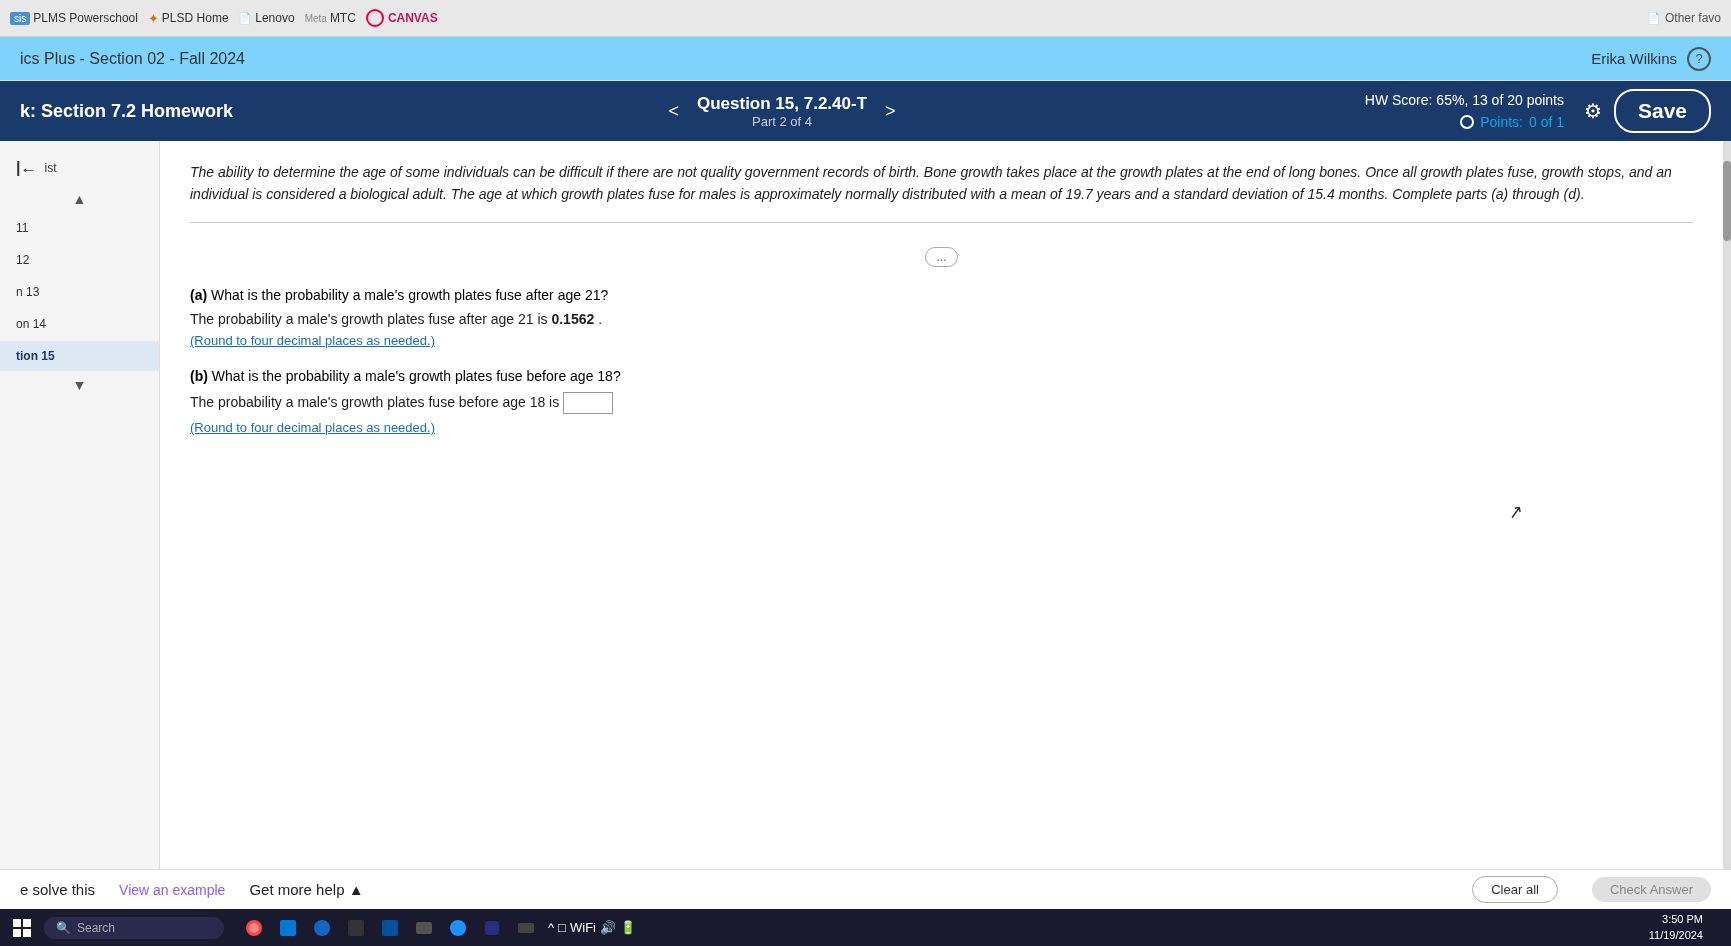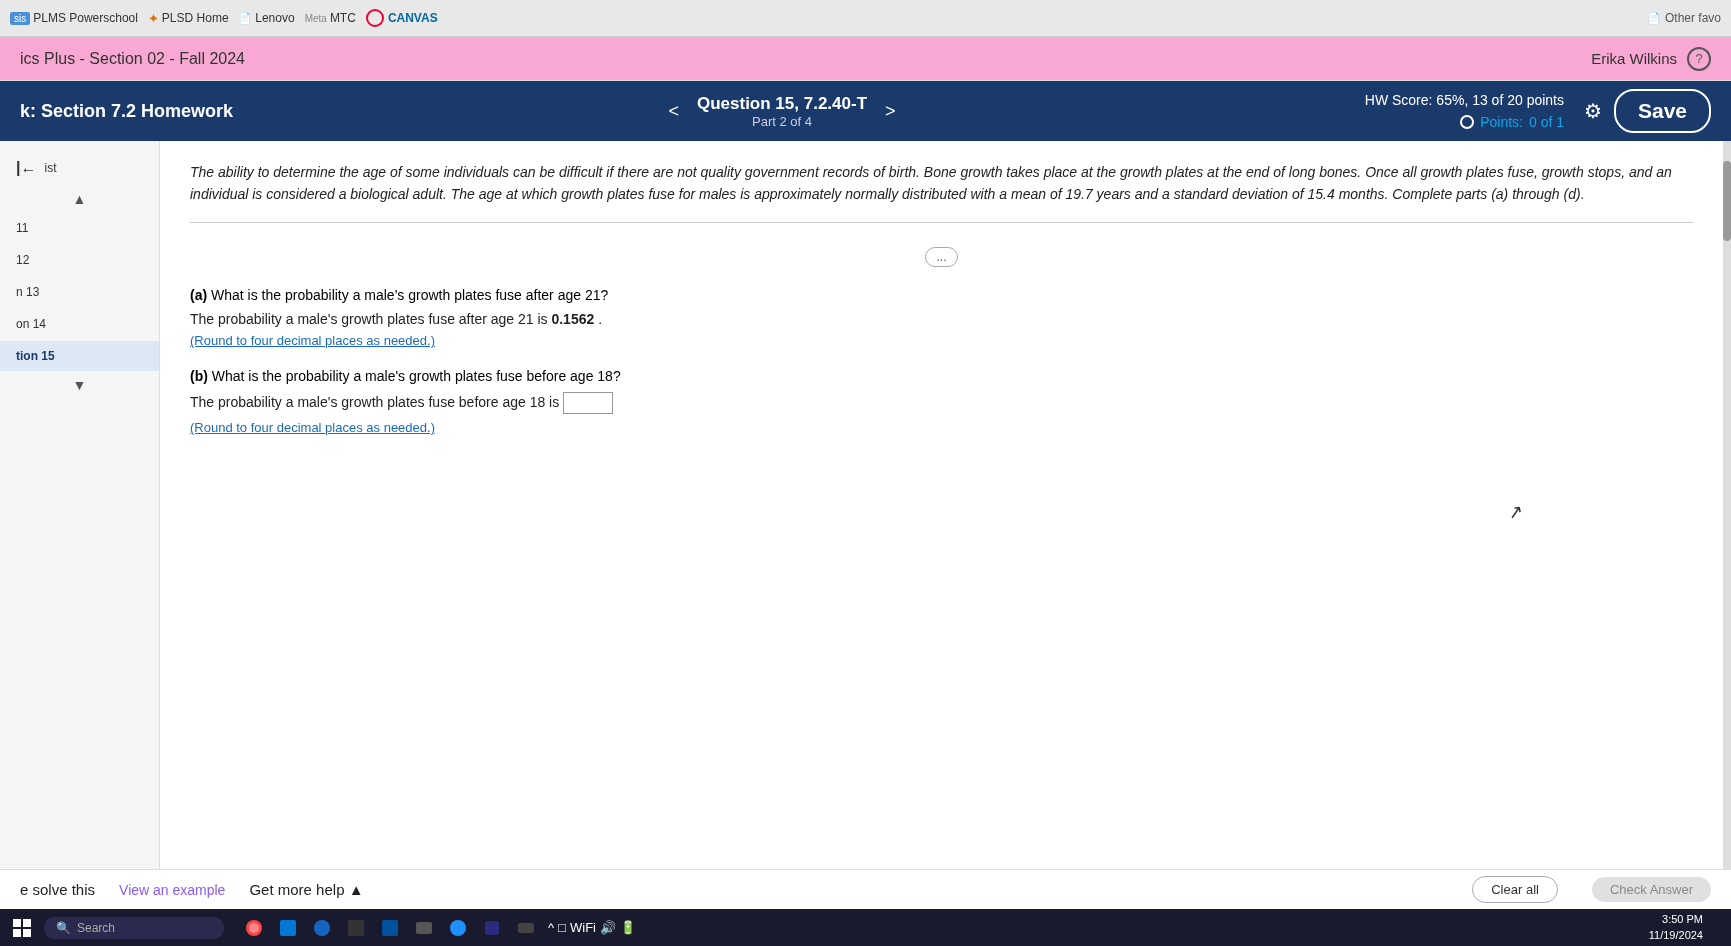--- a/index.html
+++ b/index.html
@@ -28,21 +28,21 @@
       align-items: center;
       gap: 3px;
       cursor: pointer;
       color: #333;
     }
     .canvas-link {
       display: flex;
       align-items: center;
       gap: 4px;
       font-weight: bold;
-      color: #0369a1;
+      color: #be185d;
     }
     .canvas-circle {
       width: 18px;
       height: 18px;
       border: 2px solid #e03;
       border-radius: 50%;
       display: inline-flex;
       align-items: center;
       justify-content: center;
     }
@@ -50,21 +50,21 @@
       margin-left: auto;
       font-size: 12px;
       color: #555;
       display: flex;
       align-items: center;
       gap: 4px;
     }
 
     
     .app-header {
-      background: #f9a8d4;
+      background: #7dd3fc;
       height: 44px;
       display: flex;
       align-items: center;
       padding: 6px 20px;
       border-bottom: 1px solid #ddd;
     }
     .app-title {
       font-size: 16px;
       color: #333;
       font-weight: normal;

